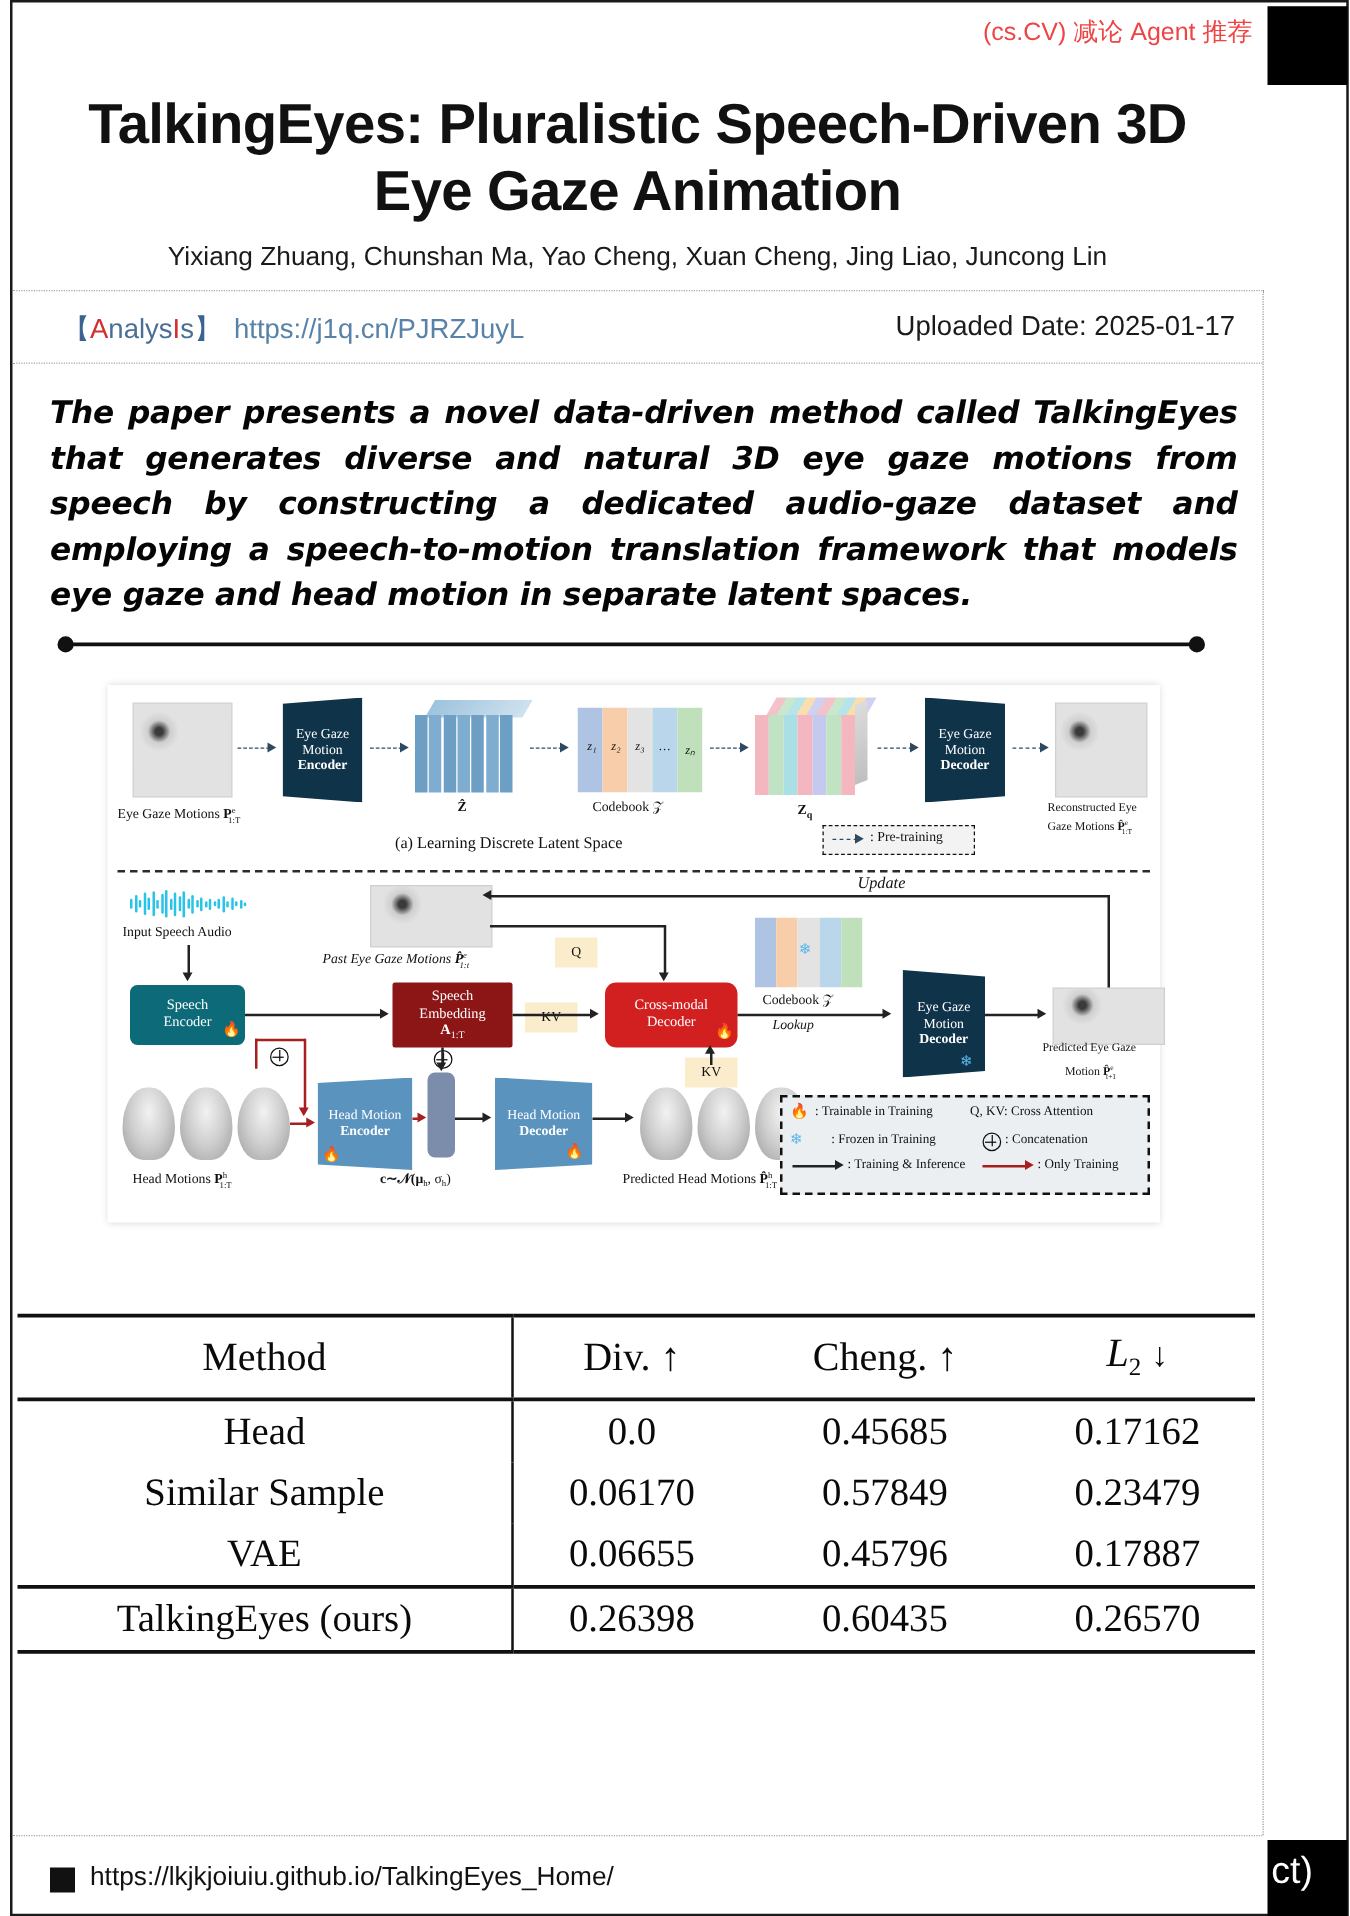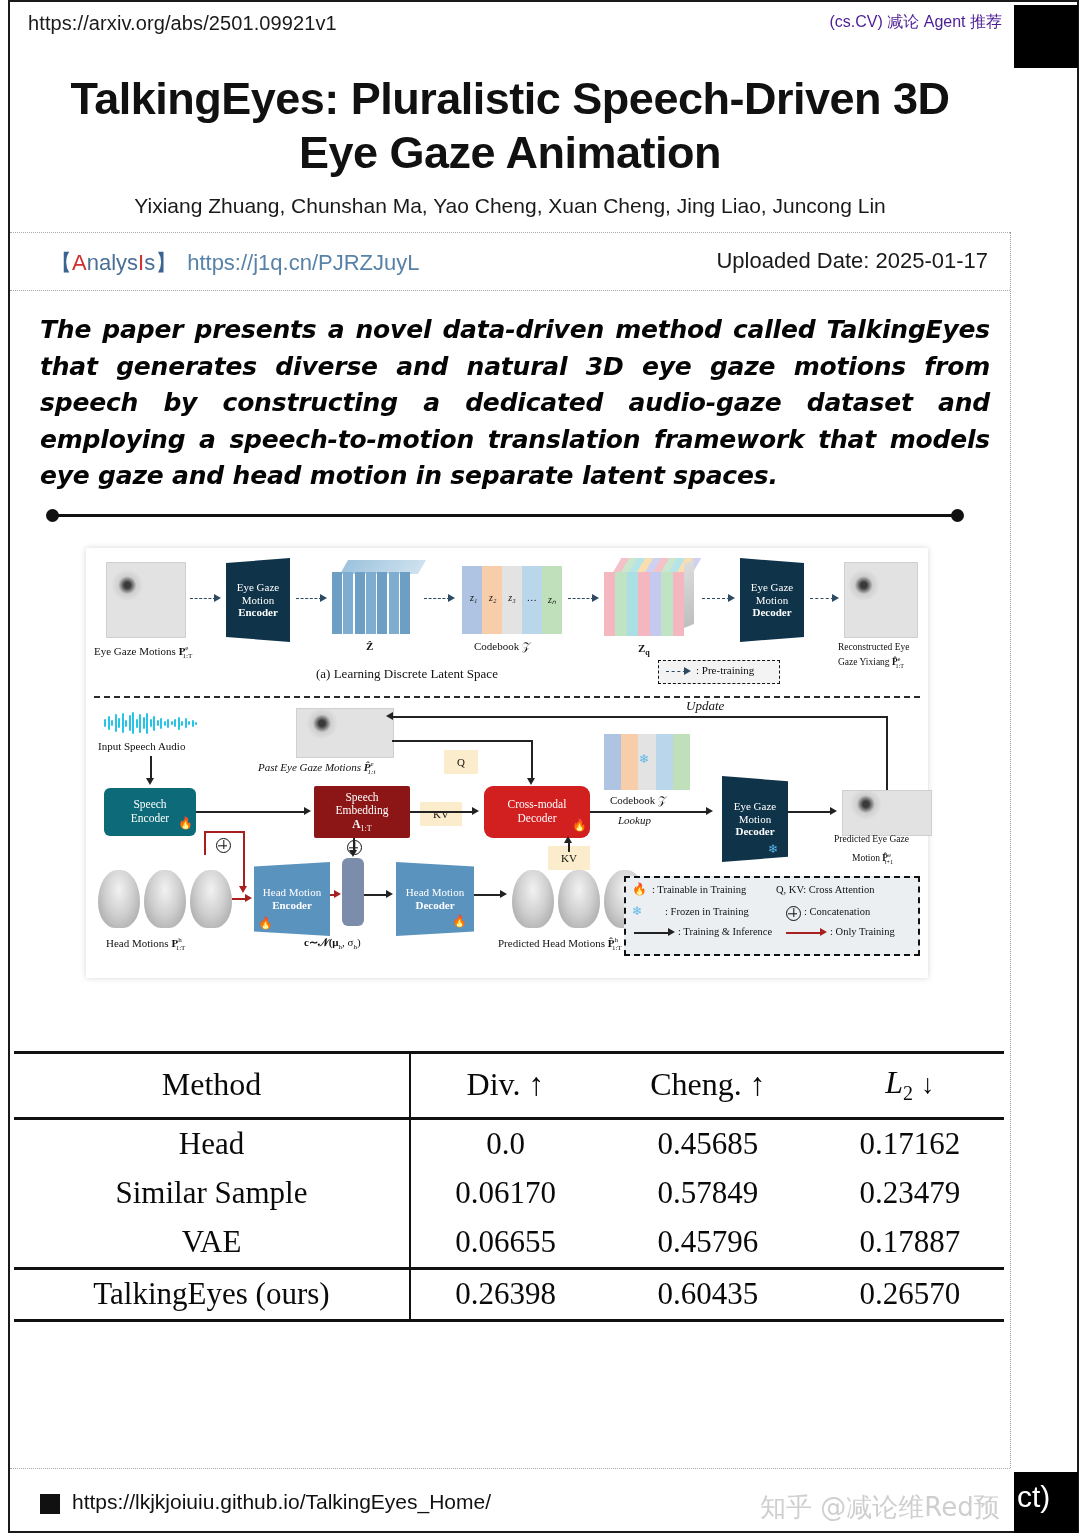--- a/index.html
+++ b/index.html
@@ -14,21 +14,21 @@
   .frame-right{position:absolute;left:1077px;top:0;width:2px;height:1533px;background:#1a1a1a;}
   .frame-top{position:absolute;left:8px;top:0;width:1070px;height:2px;background:#1a1a1a;}
   .frame-bottom{position:absolute;left:8px;top:1531px;width:1070px;height:2px;background:#1a1a1a;}
 
   
   .col-dot-right{position:absolute;left:1010px;top:232px;width:0;height:1236px;border-left:1px dotted #9a9a9a;}
 
   
   .topbar{position:absolute;left:18px;top:6px;width:1044px;height:44px;}
   .arxiv-url{position:absolute;left:10px;top:6px;font-size:20px;color:#1a1a1a;letter-spacing:0.1px;}
-  .cs-tag{position:absolute;right:60px;top:6px;font-size:16px;color:#4c1d95;white-space:nowrap;}
+  .cs-tag{position:absolute;right:60px;top:6px;font-size:20px;color:#ef4444;white-space:nowrap;}
   .black-box-tr{position:absolute;left:1014px;top:5px;width:64px;height:63px;background:#000;}
 
   
   .title{
     position:absolute;left:40px;top:72px;width:940px;text-align:center;
     font-size:45px;line-height:54px;font-weight:bold;color:#111;letter-spacing:-0.5px;
   }
   .authors{
     position:absolute;left:40px;top:194px;width:940px;text-align:center;
     font-size:21px;color:#1a1a1a;
@@ -159,21 +159,20 @@
 
 <div class="page">
 
   <div class="frame-left"></div>
   <div class="frame-right"></div>
   <div class="frame-top"></div>
   <div class="frame-bottom"></div>
   <div class="col-dot-right"></div>
 
   <div class="topbar">
-    <span class="arxiv-url">https://arxiv.org/abs/2501.09921v1</span>
     <span class="cs-tag">(cs.CV) 减论 Agent 推荐</span>
   </div>
   <div class="black-box-tr"></div>
 
   <div class="title">TalkingEyes: Pluralistic Speech-Driven 3D Eye Gaze Animation</div>
   <div class="authors">Yixiang Zhuang, Chunshan Ma, Yao Cheng, Xuan Cheng, Jing Liao, Juncong Lin</div>
 
   <div class="hr-dot-1"></div>
 
   <div class="analysis-row">
@@ -284,21 +283,21 @@
         </div>
       </div>
 
       <div class="dash" style="left:724px;top:50px;width:24px;"></div>
       <div class="ahead" style="left:746px;top:45.5px;border-left-color:#2d4a63;"></div>
 
       <div class="eyeimg" style="left:758px;top:14px;width:72px;height:74px;"></div>
       <div class="lbl lbl-xs" style="left:752px;top:94px;">
         <span>Reconstructed Eye</span></div>
       <div class="lbl lbl-xs" style="left:752px;top:108px;">
-        <span>Gaze Yixiang </span><b><span>P̂</span></b><sup style="font-size:6px;">e</sup><sub style="font-size:6px;margin-left:-5px;">1:T</sub></div>
+        <span>Gaze Motions </span><b><span>P̂</span></b><sup style="font-size:6px;">e</sup><sub style="font-size:6px;margin-left:-5px;">1:T</sub></div>
 
       <div class="lbl" style="left:230px;top:118px;font-size:13px;"><span>(a) Learning Discrete Latent Space</span></div>
 
       <div style="position:absolute;left:572px;top:112px;width:120px;height:22px;border:1.6px dashed #111;background:#f3f3f3;"></div>
       <div class="dash" style="left:580px;top:123px;width:20px;"></div>
       <div class="ahead" style="left:598px;top:118.5px;border-left-color:#2d4a63;"></div>
       <div class="lbl lbl-sm" style="left:610px;top:116px;">
         <span>: Pre-training</span></div>
     </div>
 
@@ -557,18 +556,17 @@
         <td class="rule-thick" style="height:0;padding:0;"></td>
       </tr>
     </tbody>
       </table>
   </div>
 
   <div class="hr-dot-3"></div>
   <div class="footer">
     <div class="foot-sq"></div>
     <span class="foot-url">https://lkjkjoiuiu.github.io/TalkingEyes_Home/</span>
-    <span class="watermark">知乎 @减论维Red预</span>
   </div>
   <div class="black-box-br"></div>
   <span class="ct-text">ct)</span>
 
 </div>
 
 </body></html>

